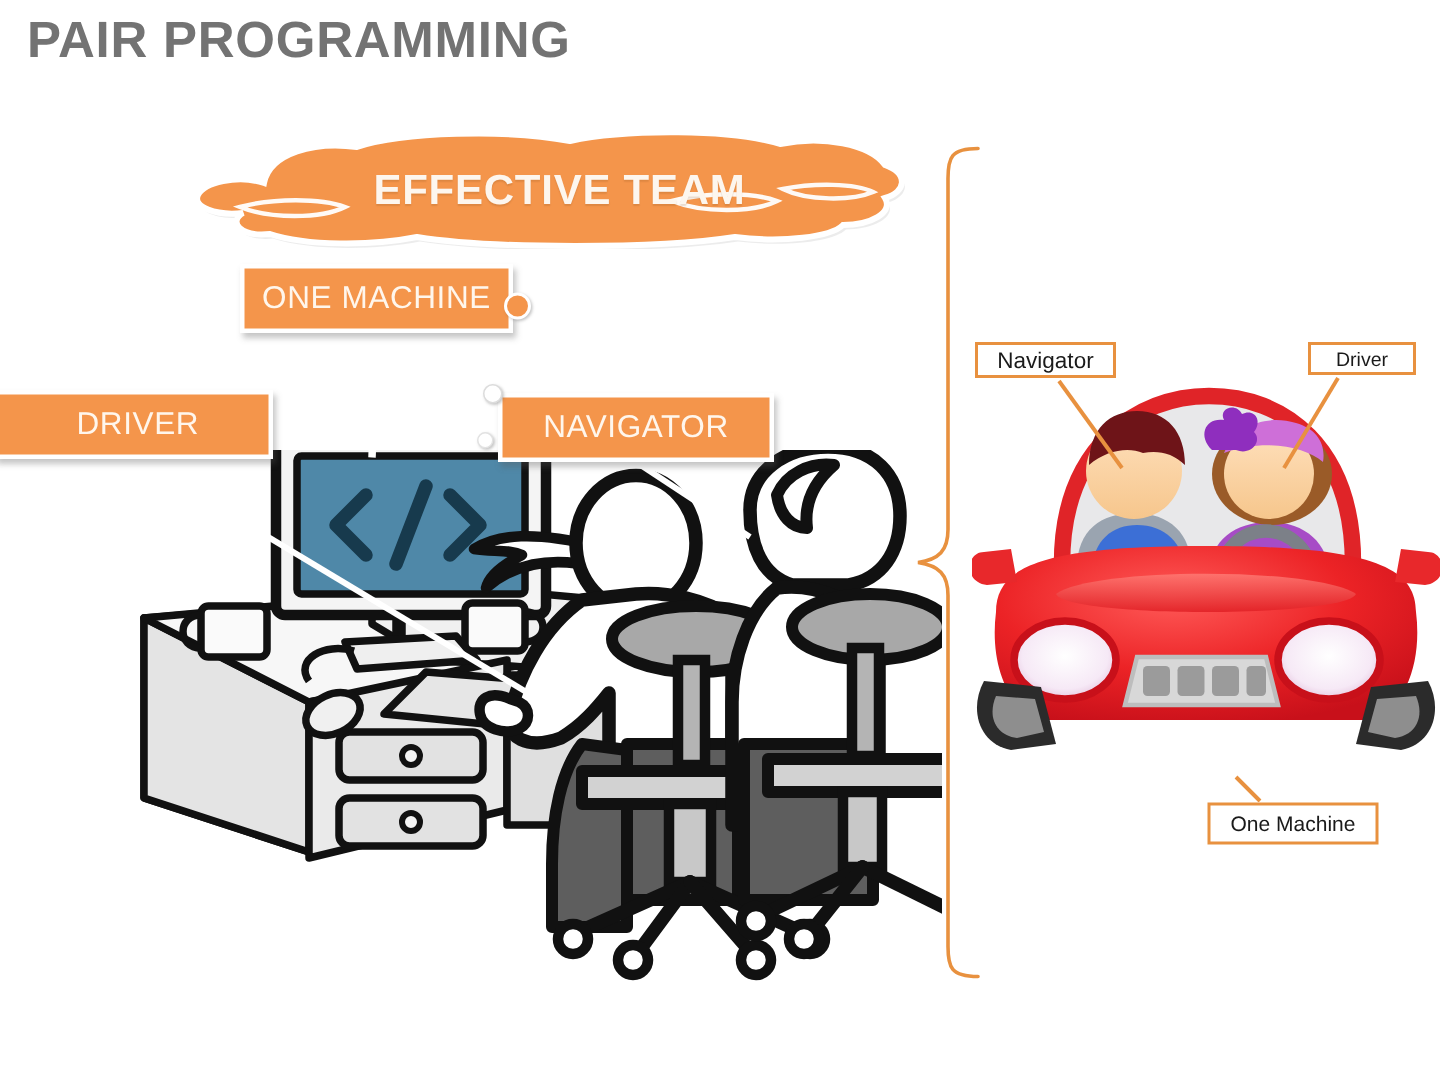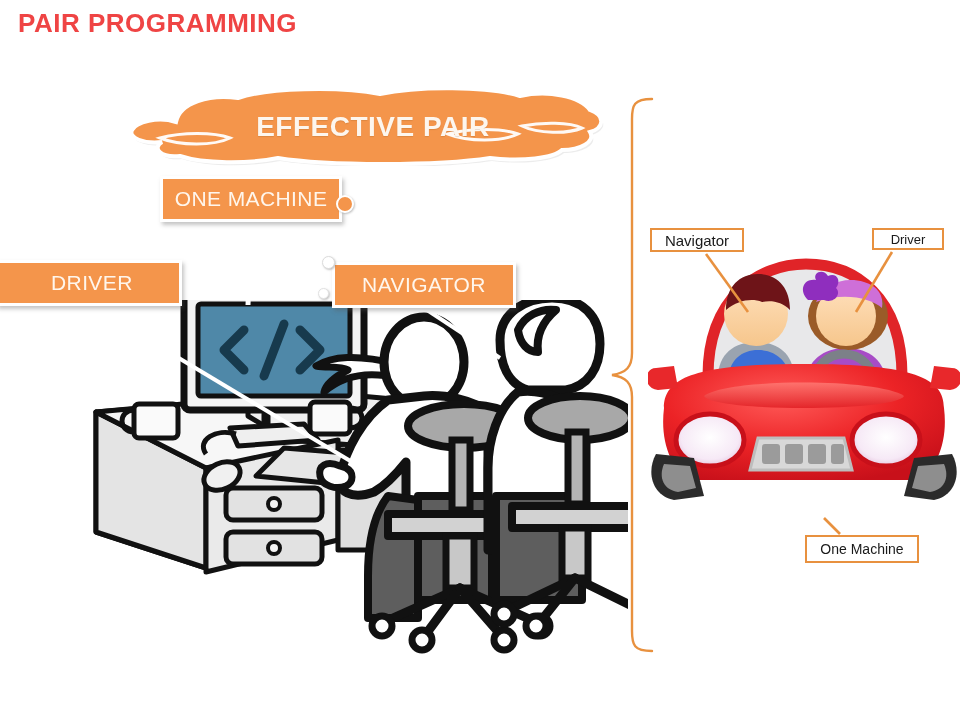--- a/index.html
+++ b/index.html
@@ -16,24 +16,24 @@
     height: 720px;
     background: #ffffff;
     overflow: hidden;
   }
 
   
   .slide-title {
     position: absolute;
     left: 18px;
     top: 8px;
-    font-size: 26px;
+    font-size: 34px;
     font-weight: bold;
     letter-spacing: 0.5px;
-    color: #ef4444;
+    color: #737373;
     white-space: nowrap;
   }
 
   
   .cloud-wrap {
     position: absolute;
     left: 118px;
     top: 88px;
     width: 500px;
     height: 78px;
@@ -335,21 +335,21 @@
                C 462 62, 478 54, 472 44 C 486 40, 488 28, 472 22
                C 462 8, 430 2, 402 8 C 370 -2, 300 -2, 262 6
                C 220 -2, 150 0, 120 10 C 92 6, 62 14, 58 34 Z" fill="#F4954B" stroke="#FFFFFF" stroke-width="4"></path>
 
       <g fill="none" stroke="#FFFFFF" stroke-width="3" opacity=".95">
         <path d="M42 50 C 64 44, 96 44, 112 50 C 96 58, 62 58, 42 50 Z"></path>
         <path d="M330 46 C 352 40, 384 40, 400 46 C 384 54, 350 54, 330 46 Z"></path>
         <path d="M404 38 C 424 34, 452 34, 464 40 C 450 46, 420 46, 404 38 Z"></path>
       </g>
     </svg>
-    <div class="cloud-label">EFFECTIVE PAIR</div>
+    <div class="cloud-label">EFFECTIVE TEAM</div>
   </div>
 
   <svg class="leader-svg" viewBox="0 0 960 720">
 
     <line x1="251" y1="222" x2="248" y2="305" stroke="#FFFFFF" stroke-width="5"></line>
 
     <line x1="92" y1="306" x2="362" y2="468" stroke="#FFFFFF" stroke-width="4"></line>
 
     <line x1="424" y1="308" x2="500" y2="358" stroke="#FFFFFF" stroke-width="4"></line>
   </svg>

